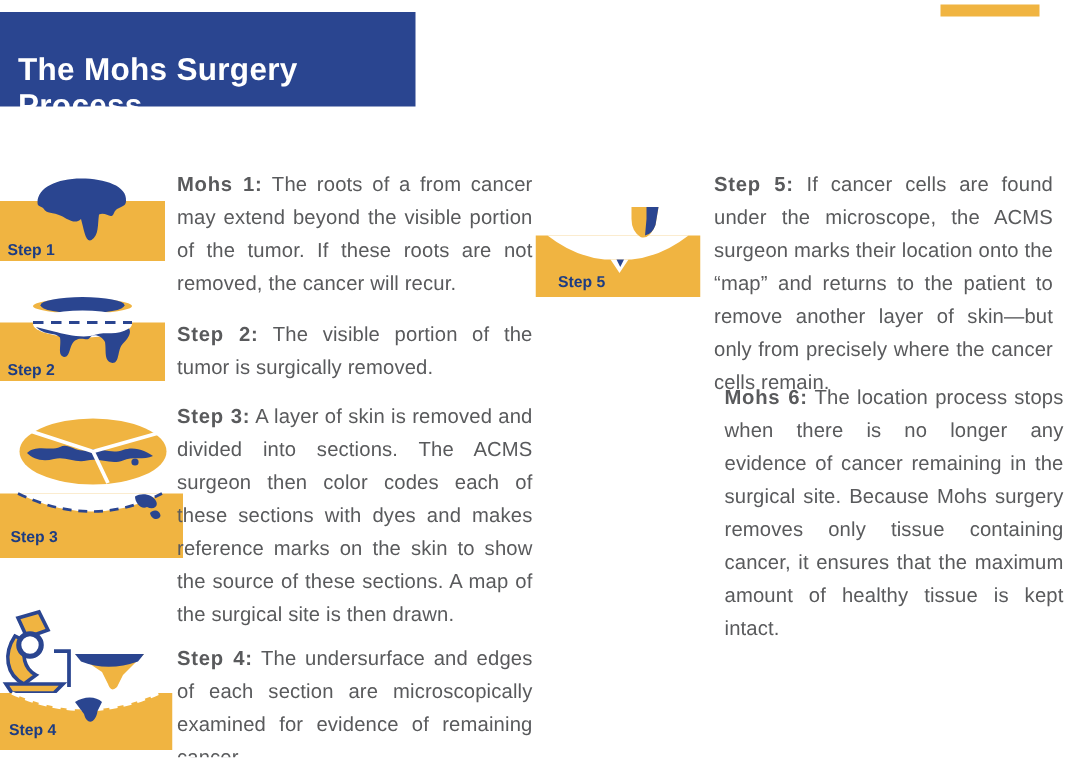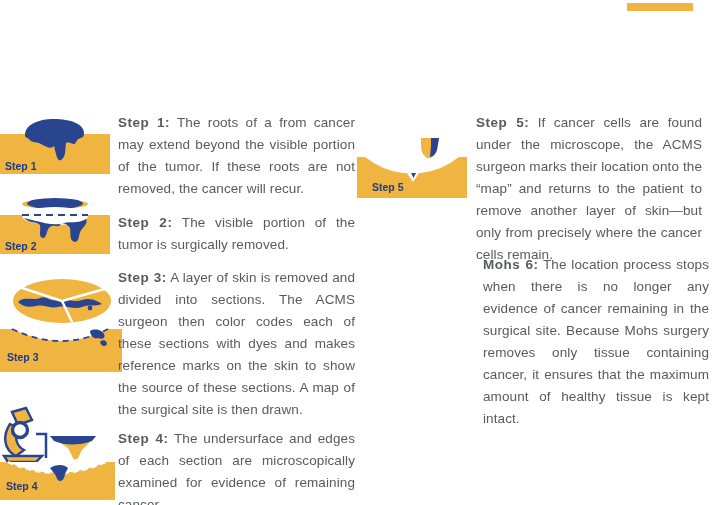--- a/index.html
+++ b/index.html
@@ -29,32 +29,35 @@
   .icon text {
     font-family:"Liberation Sans", sans-serif;
     font-weight:bold; font-size:10.5px; fill:#1D3C82;
   }
 </style>
 </head>
 <body>
 
 <div class="page">
 
+  <div class="header">
+    <h1>The Mohs Surgery Process</h1>
+  </div>
   <div class="accent-bar"></div>
 
   <svg class="icon" style="left:0;top:113px" width="110" height="62" viewBox="0 0 110 62">
     <rect x="0" y="21" width="110" height="40" fill="#F0B441"></rect>
     <path d="M25,22 C25,12 38,6 54,6 C70,6 85,11 84,21 C84,26 78,24 76,29 C74,34 71,28 66,30
              C65,37 66,44 61,47 C57,49 56,40 54,33 C50,37 45,33 41,31 C35,28 31,30 29,26
              C27,24 25,25 25,22 Z" fill="#2A4590"></path>
     <text x="5" y="57">Step 1</text>
   </svg>
 
   <p class="step-text" style="left:118px;top:112px;width:237px">
-    <b>Step 1:</b><span> The roots of a from cancer may extend beyond the visible portion of the tumor. If these roots are not removed, the cancer will recur.</span>
+    <b>Mohs 1:</b><span> The roots of a from cancer may extend beyond the visible portion of the tumor. If these roots are not removed, the cancer will recur.</span>
   </p>
 
   <svg class="icon" style="left:0;top:196px" width="110" height="58" viewBox="0 0 110 58">
     <ellipse cx="55" cy="8" rx="33" ry="5" fill="#F0B441"></ellipse>
     <ellipse cx="55" cy="7.5" rx="28" ry="5.5" fill="#2A4590"></ellipse>
     <rect x="0" y="19" width="110" height="39" fill="#F0B441"></rect>
     <ellipse cx="55" cy="20" rx="33" ry="9" fill="#ffffff"></ellipse>
     <path d="M24,22 C30,28 36,25 40,29 C41,35 38,41 43,42 C47,42 46,34 50,31 C55,28 58,32 60,29
              C62,26 68,28 70,32 C71,38 69,45 75,46 C80,46 78,37 82,33 C85,30 88,26 86,23
              C78,28 70,25 64,27 C56,30 44,27 36,25 Z" fill="#2A4590"></path>

